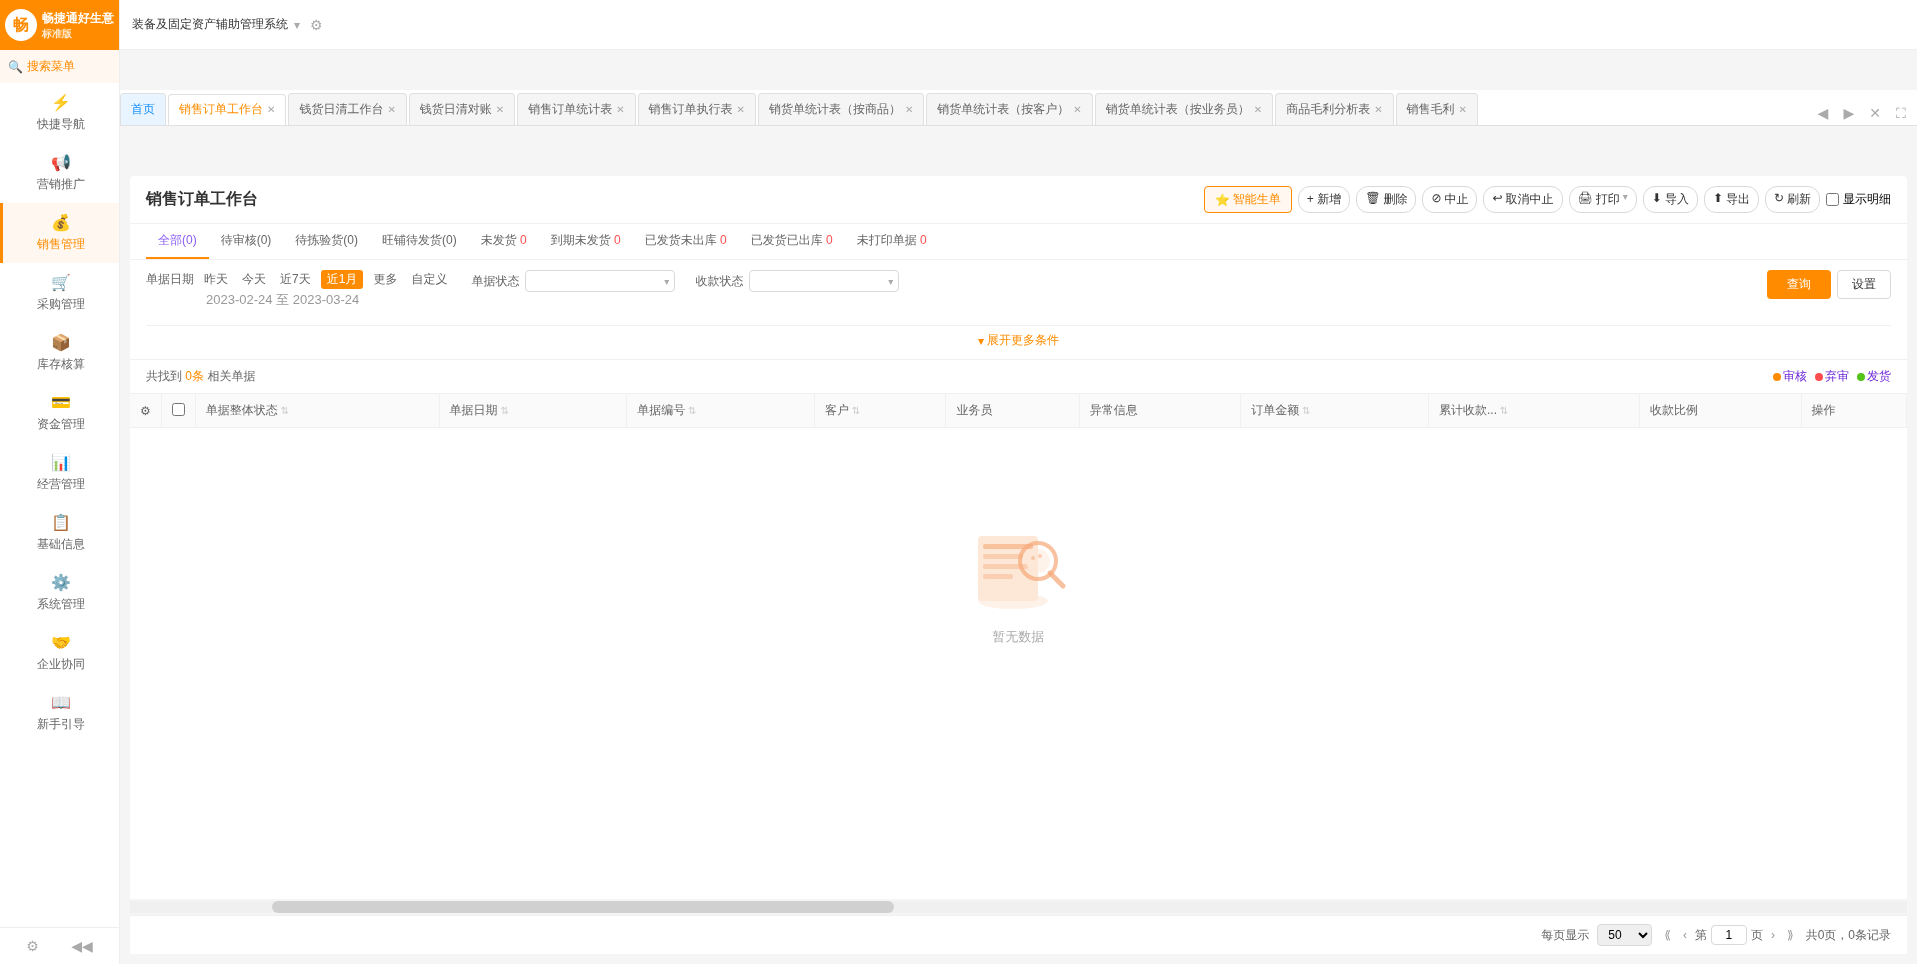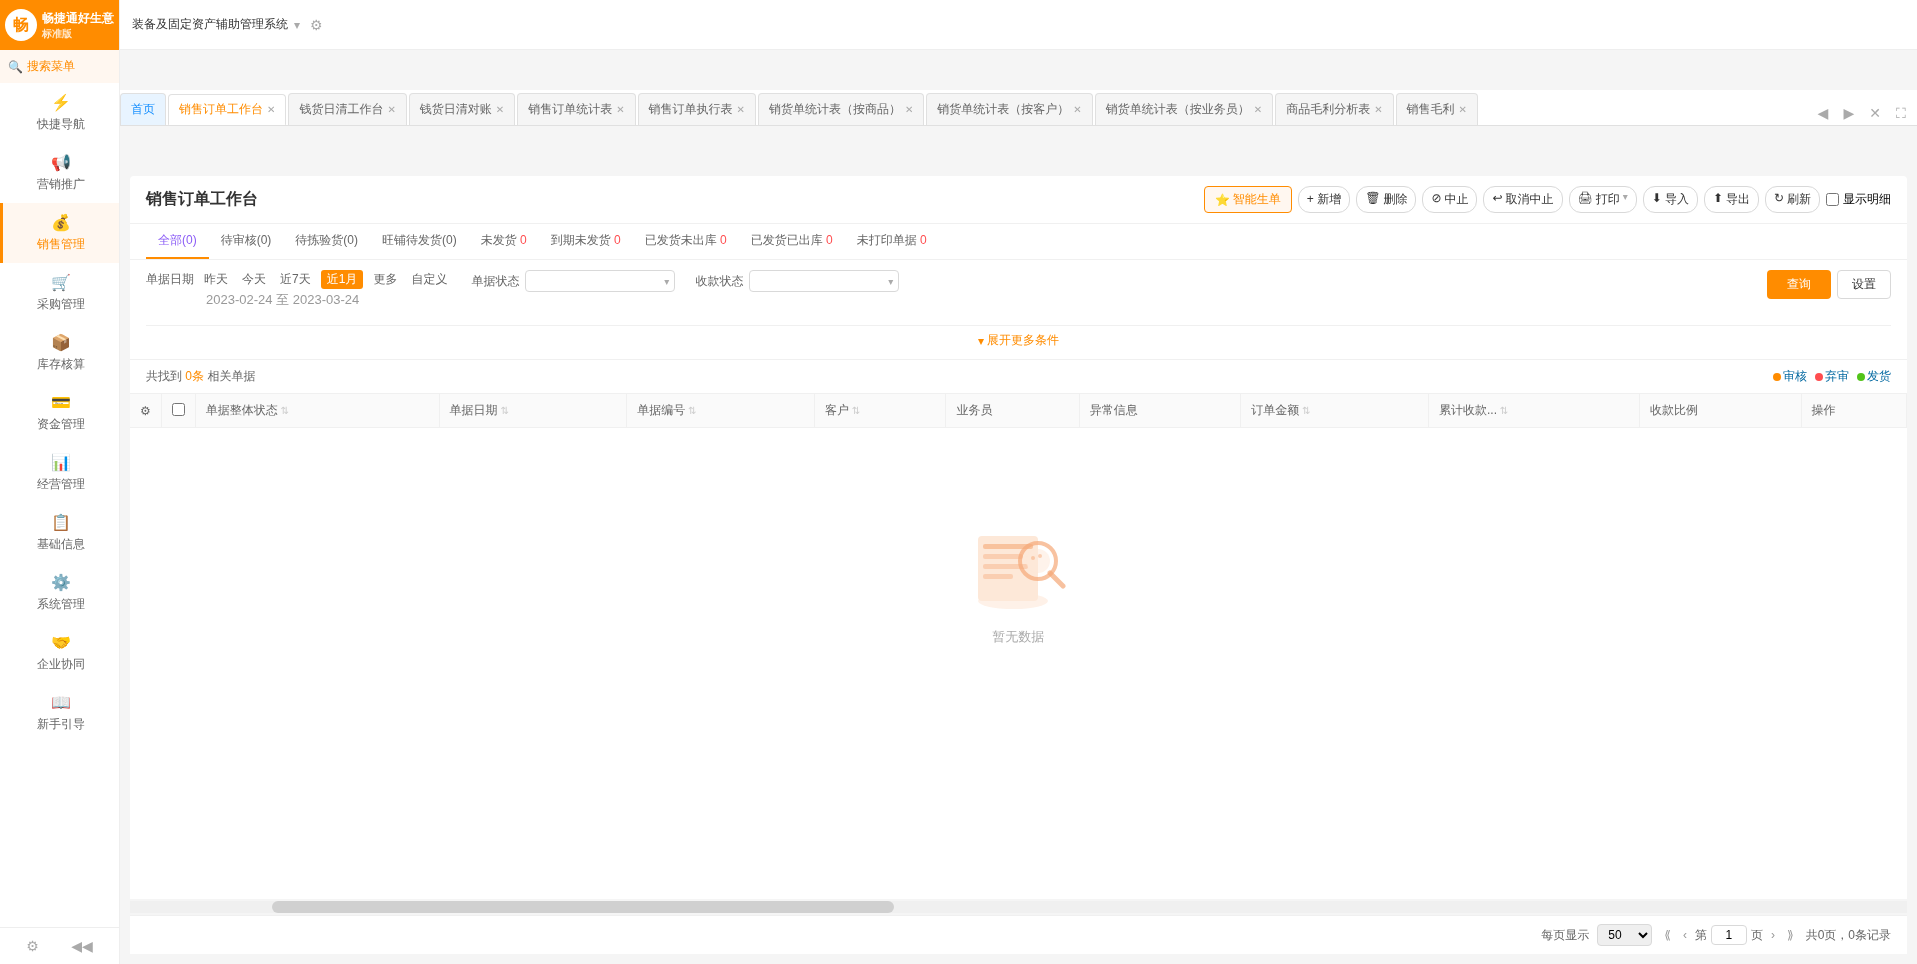--- a/index.html
+++ b/index.html
@@ -67,21 +67,21 @@
     .filter-select { border: 1px solid #d9d9d9; border-radius: 4px; padding: 3px 20px 3px 8px; color: #333; background: #fff; cursor: pointer; min-width: 150px; font-size: 12px; appearance: none; position: relative; }
     .select-wrapper { position: relative; display: inline-block; }
     .select-wrapper::after { content: '▾'; position: absolute; right: 6px; top: 50%; transform: translateY(-50%); color: #aaa; pointer-events: none; font-size: 10px; }
     .expand-btn { color: #ff8c00; cursor: pointer; font-size: 12px; display: flex; align-items: center; gap: 3px; }
 
     
     .results-header { background: #fff; padding: 8px 16px; display: flex; justify-content: space-between; border-bottom: 1px solid #f0f0f0; }
     .results-count { color: #666; font-size: 12px; }
     .results-count .num { color: #ff8c00; }
     .results-actions { display: flex; gap: 8px; }
-    .result-action-btn { color: #0369a1; cursor: pointer; font-size: 12px; display: flex; align-items: center; gap: 2px; }
+    .result-action-btn { color: #6d28d9; cursor: pointer; font-size: 12px; display: flex; align-items: center; gap: 2px; }
     .dot { width: 8px; height: 8px; border-radius: 50%; display: inline-block; }
     .dot-orange { background: #ff8c00; }
     .dot-red { background: #ff4d4f; }
     .dot-green { background: #52c41a; }
 
     
     .table-container { background: #fff; flex: 1; overflow: auto; }
     table { width: 100%; border-collapse: collapse; font-size: 12px; }
     thead { background: #fafafa; position: sticky; top: 0; z-index: 1; }
     th { padding: 8px 10px; text-align: left; color: #666; border-bottom: 1px solid #f0f0f0; border-right: 1px solid #f0f0f0; white-space: nowrap; font-weight: normal; }

